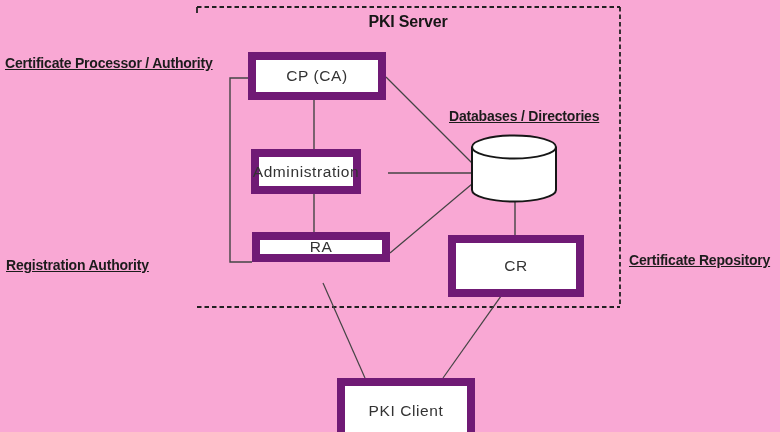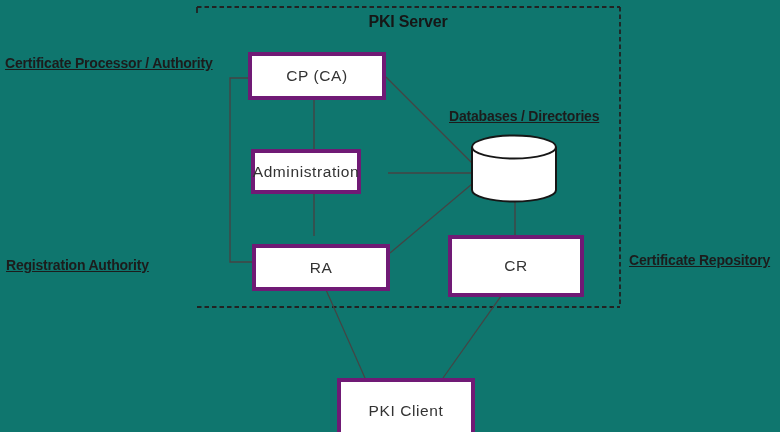--- a/index.html
+++ b/index.html
@@ -5,33 +5,33 @@
   html, body {
     margin: 0;
     padding: 0;
     background: #ffffff;
     font-family: "Liberation Sans", sans-serif;
   }
   .stage {
     position: relative;
     width: 780px;
     height: 432px;
-    background: #0f766e;
+    background: #f9a8d4;
     overflow: hidden;
   }
   .wires {
     position: absolute;
     inset: 0;
     width: 780px;
     height: 432px;
   }
   .node-box {
     position: absolute;
     box-sizing: border-box;
-    border: 4px solid #701a75;
+    border: 8px solid #701a75;
     background: #ffffff;
     display: flex;
     align-items: center;
     justify-content: center;
     font-size: 15.5px;
     letter-spacing: 0.6px;
     color: #333333;
   }
   .fig-label {
     position: absolute;
@@ -49,21 +49,21 @@
     width: 136px;
     text-align: center;
     font-weight: bold;
     font-size: 16px;
     letter-spacing: -0.2px;
     color: #161616;
     white-space: nowrap;
   }
   #box-cp-ca        { left: 248px; top: 52px;  width: 138px; height: 48px; }
   #box-admin        { left: 251px; top: 149px; width: 110px; height: 45px; }
-  #box-ra           { left: 252px; top: 244px; width: 138px; height: 47px; }
+  #box-ra           { left: 252px; top: 232px; width: 138px; height: 30px; }
   #box-cr           { left: 448px; top: 235px; width: 136px; height: 62px; }
   #box-pki-client   { left: 337px; top: 378px; width: 138px; height: 66px; }
 
   #label-cert-processor { left: 5px;   top: 55px;  }
   #label-registration   { left: 6px;   top: 257px; }
   #label-cert-repo      { left: 629px; top: 252px; }
   #label-databases      { left: 449px; top: 108px; width: 163px; text-align: left; }
 </style>
 </head>
 <body>

